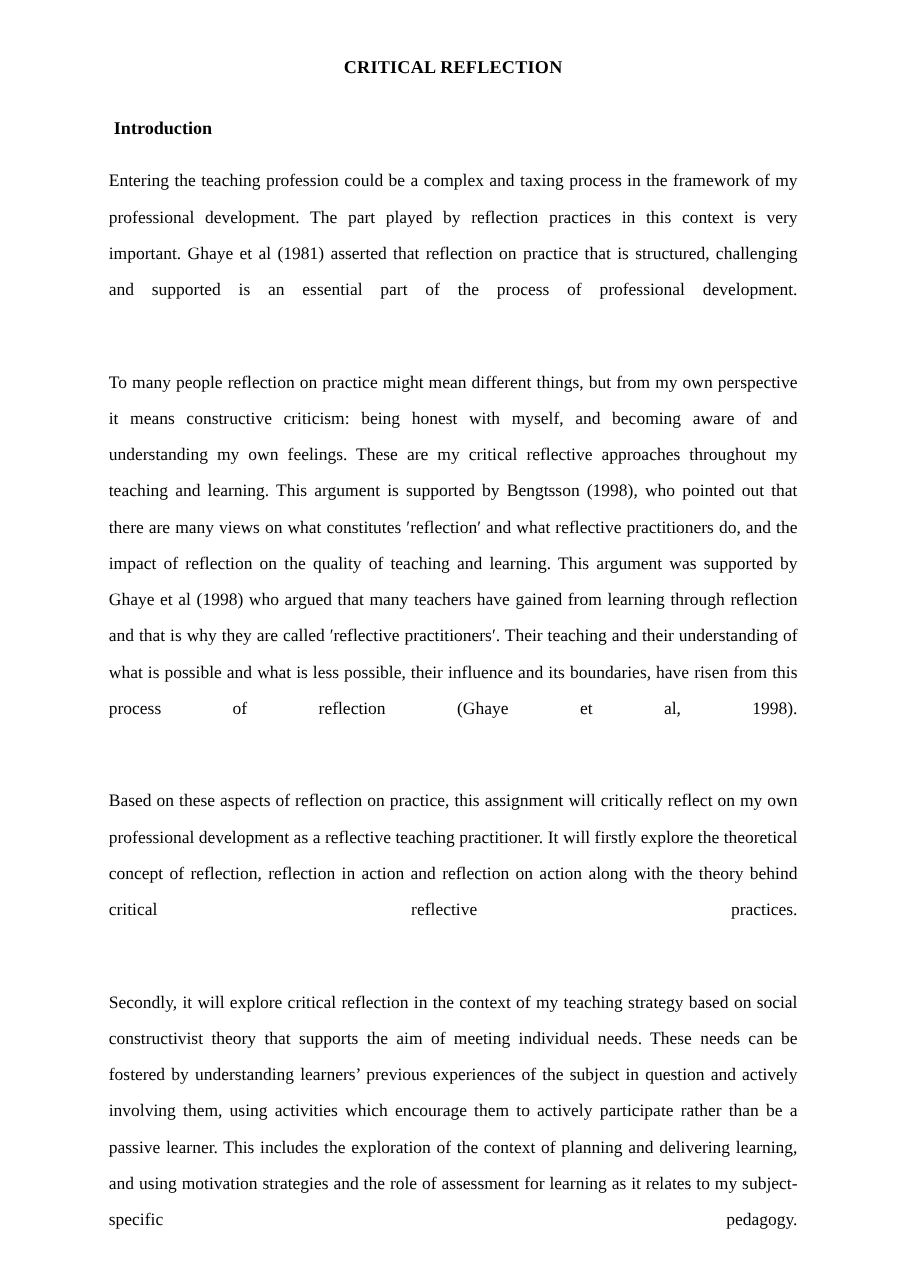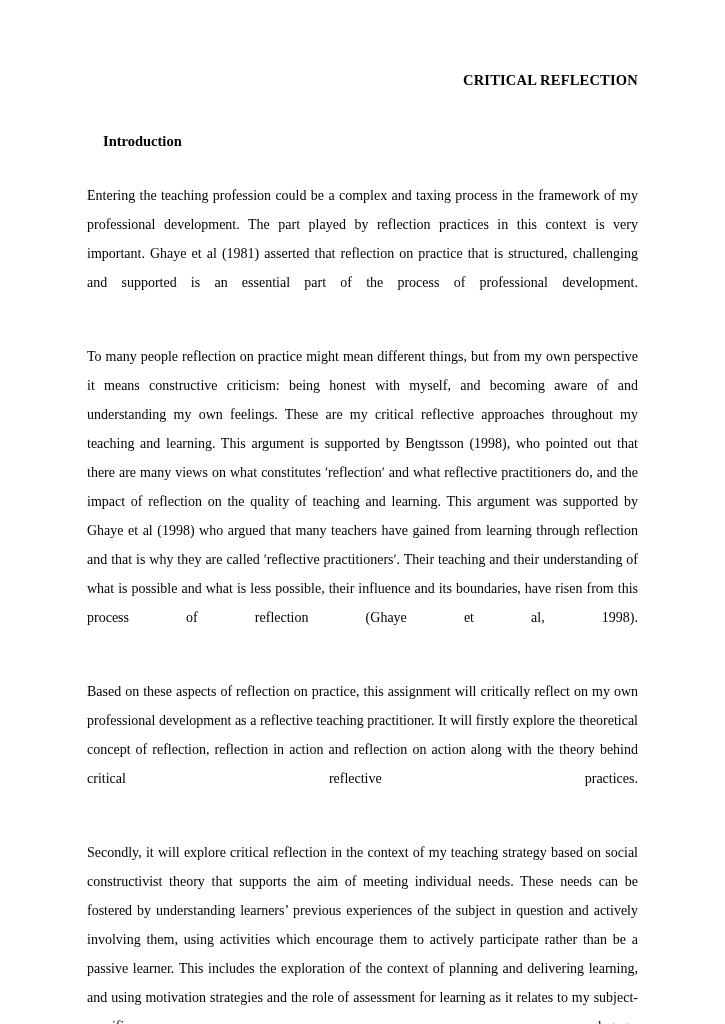--- a/index.html
+++ b/index.html
@@ -22,35 +22,35 @@
   }
 
   .content {
     position: absolute;
     left: 87px;
     top: 0;
     width: 551px;
   }
 
   .doc-title {
-    text-align: right;
+    text-align: center;
     font-weight: bold;
     font-size: 14.5px;
     line-height: 1;
     letter-spacing: 0.2px;
     margin: 0;
-    padding-top: 73px;
+    padding-top: 47px;
   }
 
   .section-heading {
     text-align: left;
     font-weight: bold;
     font-size: 14.5px;
     line-height: 1;
-    margin: 16px;
+    margin: 4px;
     padding-top: 30px;
   }
 
   .body-para {
     font-size: 14px;
     line-height: 29px;
     text-align: justify;
     text-justify: inter-word;
     margin: 0;
     padding-top: 16px;

